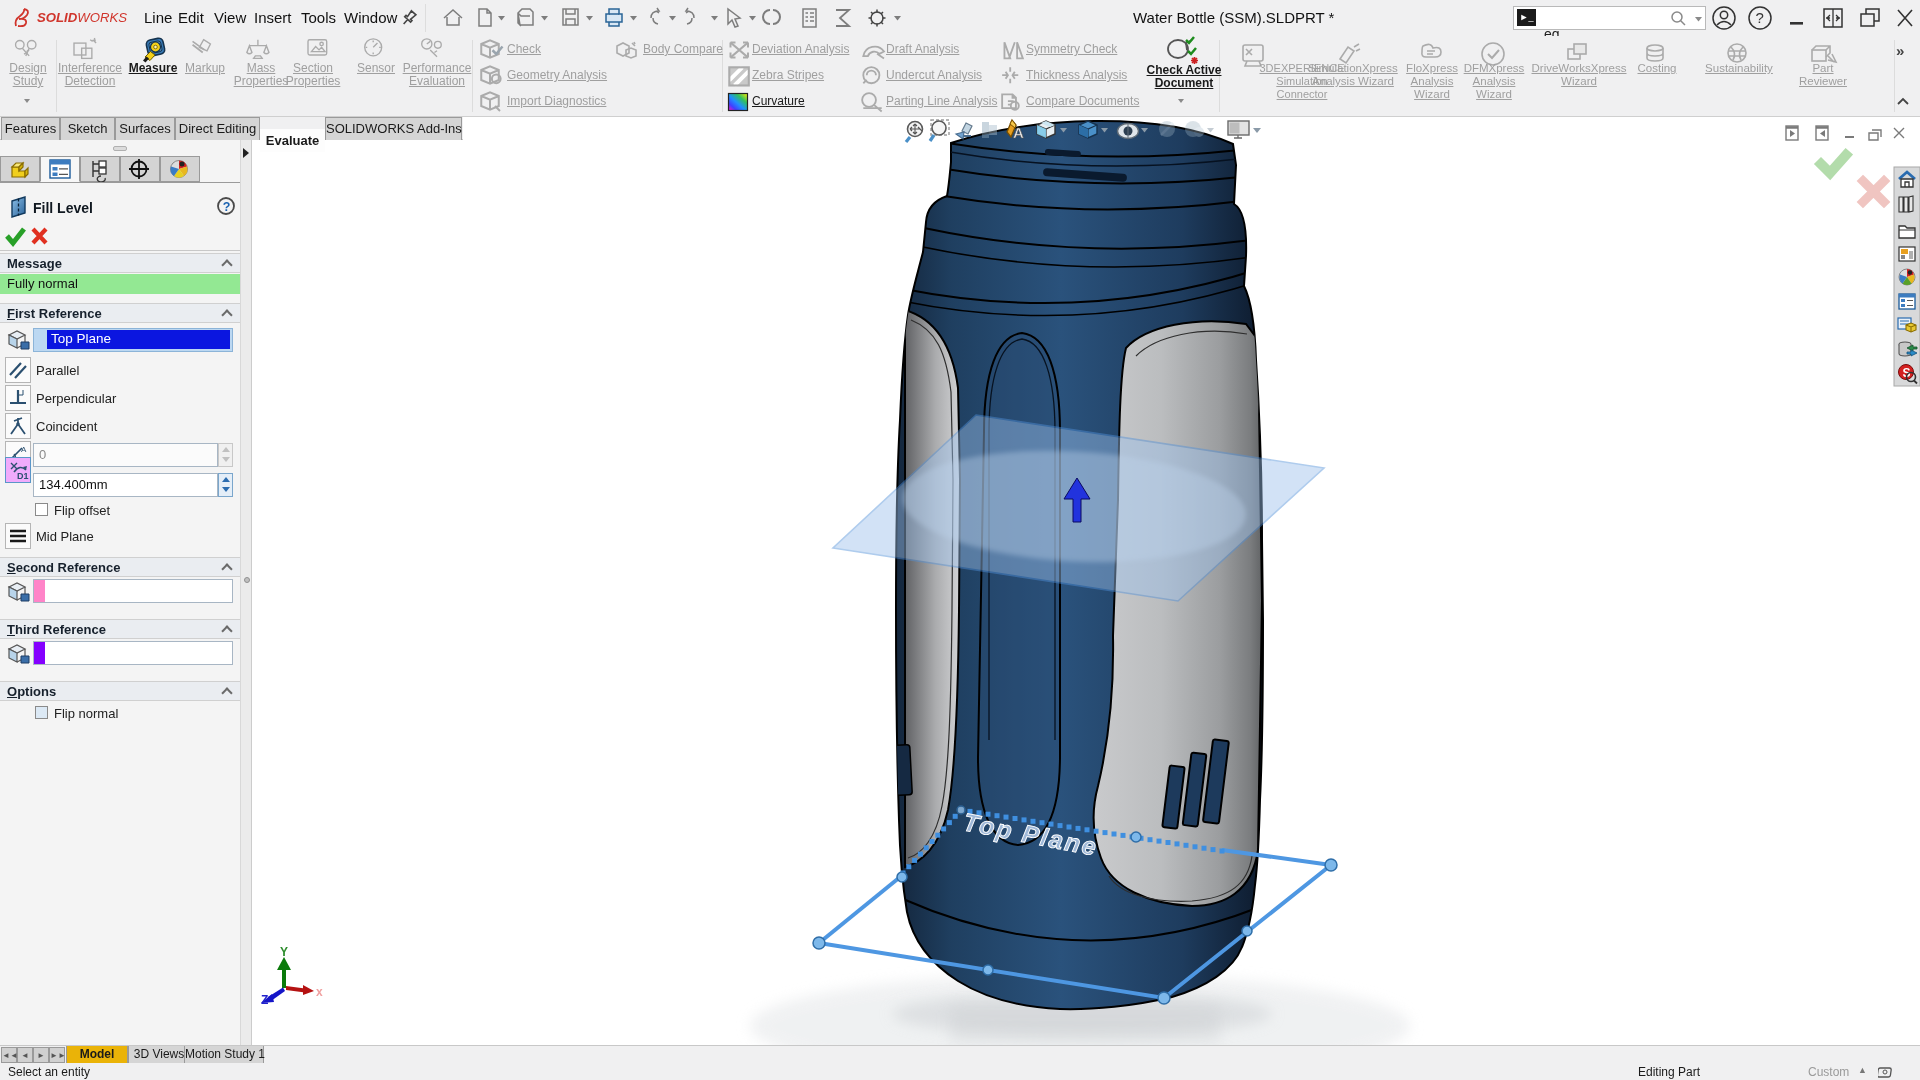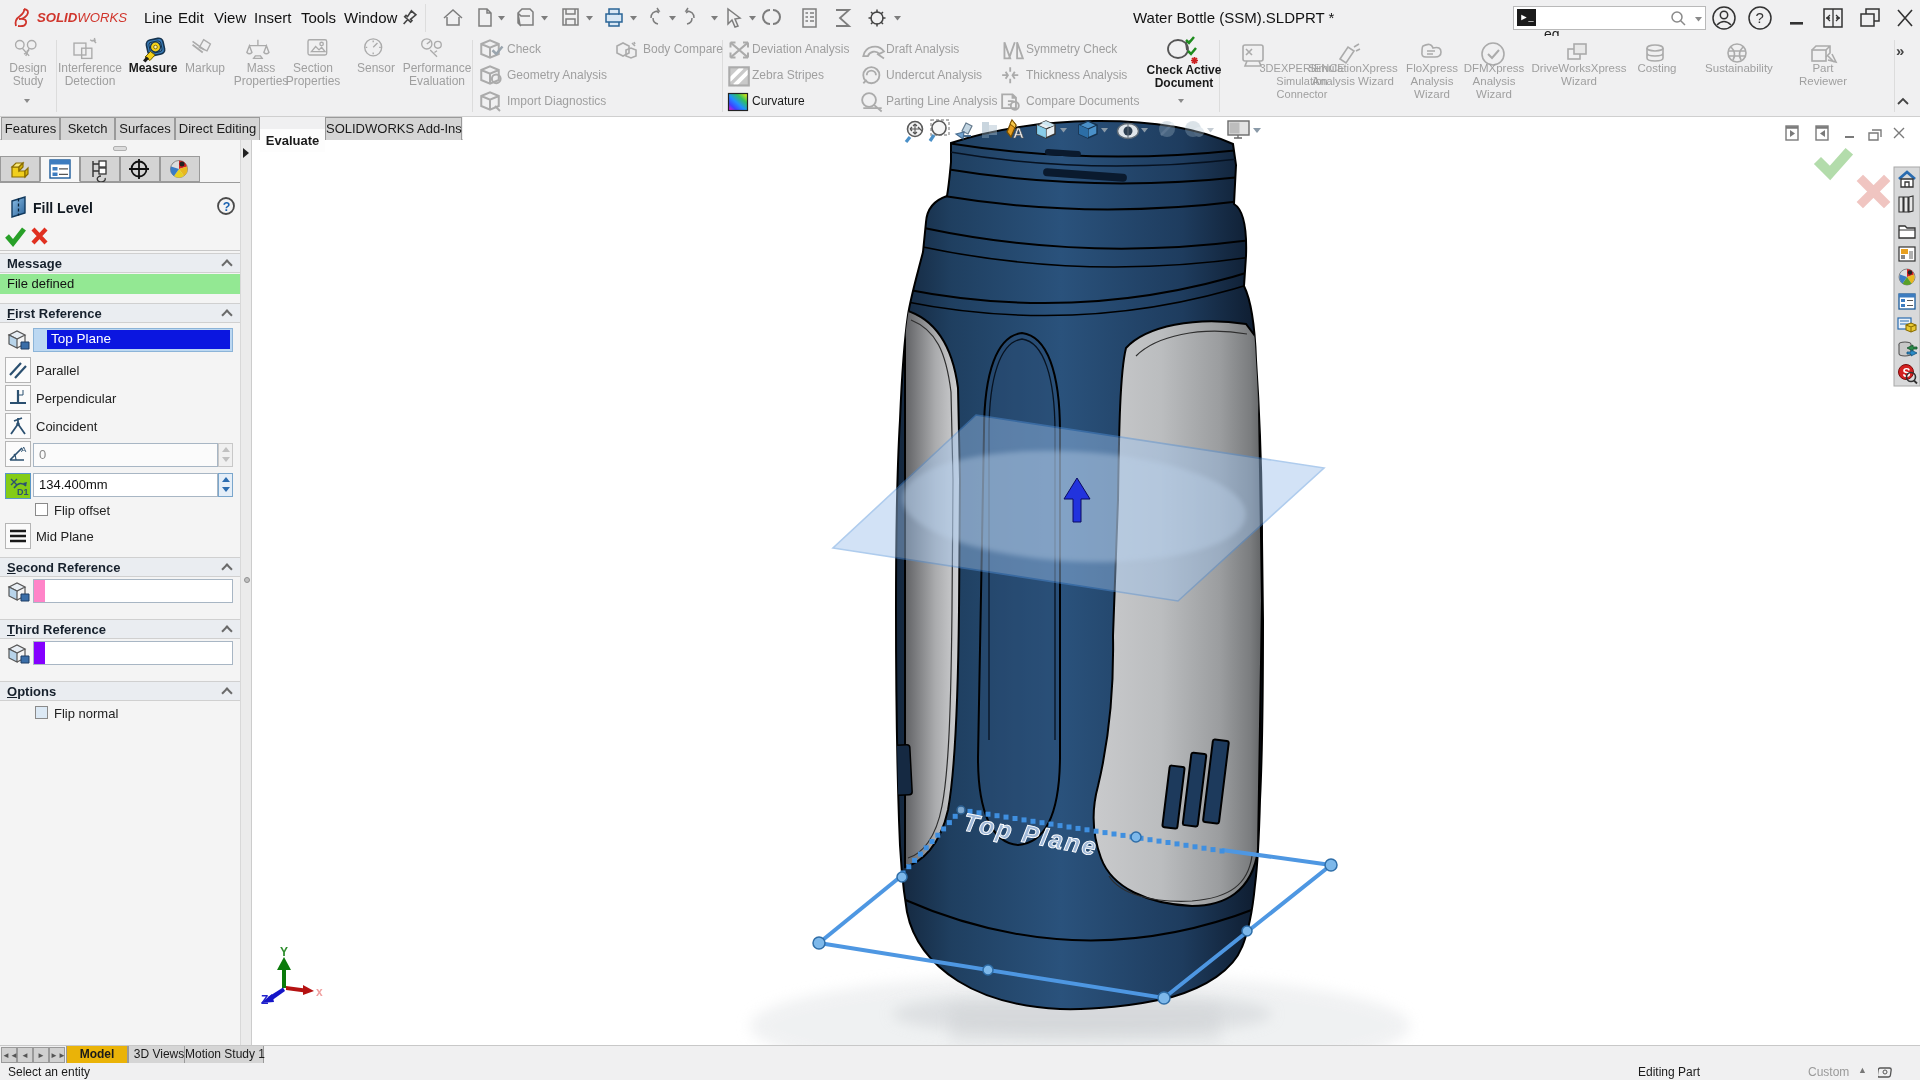--- a/index.html
+++ b/index.html
@@ -4,21 +4,21 @@
 <style>
 *{margin:0;padding:0;box-sizing:border-box;}
 html,body{width:1920px;height:1080px;overflow:hidden;font-family:"Liberation Sans",sans-serif;background:#fff;}
 #page{position:relative;width:1920px;height:1080px;background:#fff;}
 .abs{position:absolute;}
 #titlebar{left:0;top:0;width:1920px;height:36px;background:#f0f0f1;z-index:20;}
 .menu{font-size:15px;color:#111;top:9px;}
 #doctitle{top:9px;left:1133px;font-size:15px;color:#111;}
 #searchbox{left:1513px;top:6px;width:193px;height:24px;background:#fff;border:1px solid #b9b9b9;}
 #ribbon{left:0;top:36px;width:1920px;height:81px;background:#f0f0f1;border-bottom:1px solid #cfcfcf;z-index:20;}
-.rlbl{position:absolute;font-size:12px;color:#9f9f9f;text-align:center;line-height:13px;white-space:nowrap;}
+.rlbl{position:absolute;font-size:12px;color:#9f9f9f;text-align:center;line-height:13px;white-space:nowrap;text-decoration:underline;}
 .rlbl.en{color:#1a1a1a;}
 .rlbl.lft{text-align:left;}
 .rsep{position:absolute;width:1px;height:72px;background:#dcdcdc;top:4px;}
 .dd{position:absolute;width:0;height:0;border-left:3.5px solid transparent;border-right:3.5px solid transparent;border-top:4px solid #8a8a8a;}
 #tabrow{left:0;top:117px;width:463px;height:23px;background:#f0f0f1;z-index:20;}
 
 .ctab{position:absolute;top:0;height:23px;background:#d5d5d5;border:1px solid #9a9a9a;border-bottom:none;font-size:13px;color:#1a1a1a;text-align:center;line-height:22px;white-space:nowrap;}
 .ctab.active{background:#fdfdfd;border-color:#fdfdfd;font-weight:bold;}
 #lpanel{left:0;top:140px;width:240px;height:905px;background:#f4f4f4;z-index:10;}
 #lgutter{left:240px;top:140px;width:12px;height:905px;background:#ebebeb;border-left:1px solid #d8d8d8;border-right:1px solid #cccccc;z-index:10;}
@@ -632,21 +632,21 @@
   <svg class="abs" style="left:216px;top:56px" width="20" height="20" viewBox="0 0 20 20">
         <circle cx="10" cy="10" r="8" fill="none" stroke="#4a4a4a" stroke-width="1.8"></circle>
         <text x="6.7" y="14.5" font-size="12.5" font-weight="bold" fill="#1a62b0">?</text>
       </svg>
   <svg class="abs" style="left:5px;top:86px" width="60" height="22" viewBox="0 0 60 22">
         <path d="M2,10 L8,17 L19,3" fill="none" stroke="#28a028" stroke-width="5"></path>
         <path d="M28,3 L41,17 M41,3 L28,17" fill="none" stroke="#e03020" stroke-width="4.2"></path>
       </svg>
   <div class="abs" style="left:0;top:110px;width:240px;height:1px;background:#c8c8c8;"></div>
   <div class="sechdr" style="top:113px;">Message<div class="chev"></div></div>
-  <div class="abs" style="left:0px;top:134px;width:240px;height:20px;background:#93e893;font-size:13px;color:#111;padding:2px 0 0 7px;">File defined</div>
+  <div class="abs" style="left:0px;top:134px;width:240px;height:20px;background:#93e893;font-size:13px;color:#111;padding:2px 0 0 7px;">Fully normal</div>
   <div class="sechdr" style="top:163px;"><u>F</u>irst Reference<div class="chev"></div></div>
   <svg class="abs" style="left:7px;top:188px" width="24" height="24" viewBox="0 0 24 24">
         <path d="M2,7 l8,-4 8,4 -8,4 z" fill="#e8eef4" stroke="#555" stroke-width="1.2"></path>
         <path d="M2,7 v9 l8,4 v-9 z" fill="#b8d4ea" stroke="#555" stroke-width="1.2"></path>
         <path d="M18,7 v9 l-8,4" fill="none" stroke="#555" stroke-width="1.2"></path>
         <path d="M14,14 h8 v7 h-8 z" fill="#3a6ea8" stroke="#1c3c64"></path>
       </svg>
   <div class="fld" style="top:188px;background:#bcd8f2;border-color:#8cb4d8;">
     <div class="abs" style="left:13px;top:1px;width:183px;height:19px;background:#0b16e0;color:#fff;font-size:13.5px;padding:1px 0 0 4px;">Top Plane</div>
   </div>
@@ -669,21 +669,21 @@
           <path d="M10,18 a8,8 0 0,0 -2,-6" stroke="#2b5070" stroke-width="1.2" fill="none"></path>
           <text x="15" y="10" font-size="8" fill="#2b5070">A</text>
         </svg></div>
   <div class="fld" style="top:303px;width:185px;background:#fbfbfb;">
         <span class="abs" style="left:5px;top:3px;font-size:13px;color:#8a8a8a;">0</span>
       </div>
   <div class="abs" style="left:218px;top:303px;width:15px;height:24px;background:#f0f0f0;border:1px solid #c8c8c8;">
      <div class="abs" style="left:3px;top:3px;width:0;height:0;border-left:4px solid transparent;border-right:4px solid transparent;border-bottom:5px solid #c0c0c0;"></div>
      <div class="abs" style="left:3px;top:13px;width:0;height:0;border-left:4px solid transparent;border-right:4px solid transparent;border-top:5px solid #c0c0c0;"></div>
   </div>
-  <div class="ibox" style="top:333px;background:#84cc16;border-color:#5a96c8;"><svg width="24" height="24" viewBox="0 0 24 24">
+  <div class="ibox" style="top:317px;background:#f0abfc;border-color:#5a96c8;"><svg width="24" height="24" viewBox="0 0 24 24">
           <path d="M5,5 l6,6 M11,5 l-6,6" stroke="#2b5070" stroke-width="1.4"></path>
           <path d="M8,14 q6,-8 12,-2" stroke="#2b5070" stroke-width="1.6" fill="none"></path>
           <path d="M20,12 l1,-4 -4,1" fill="#2b5070"></path>
           <text x="11" y="21" font-size="9" font-weight="bold" fill="#2b5070">D1</text>
         </svg></div>
   <div class="fld" style="top:333px;width:185px;">
         <span class="abs" style="left:5px;top:3px;font-size:13px;color:#111;">134.400mm</span>
       </div>
   <div class="abs" style="left:218px;top:333px;width:15px;height:24px;background:#e4eef8;border:1px solid #7aa6cc;">
      <div class="abs" style="left:3px;top:3px;width:0;height:0;border-left:4px solid transparent;border-right:4px solid transparent;border-bottom:5px solid #2a6cb0;"></div>

